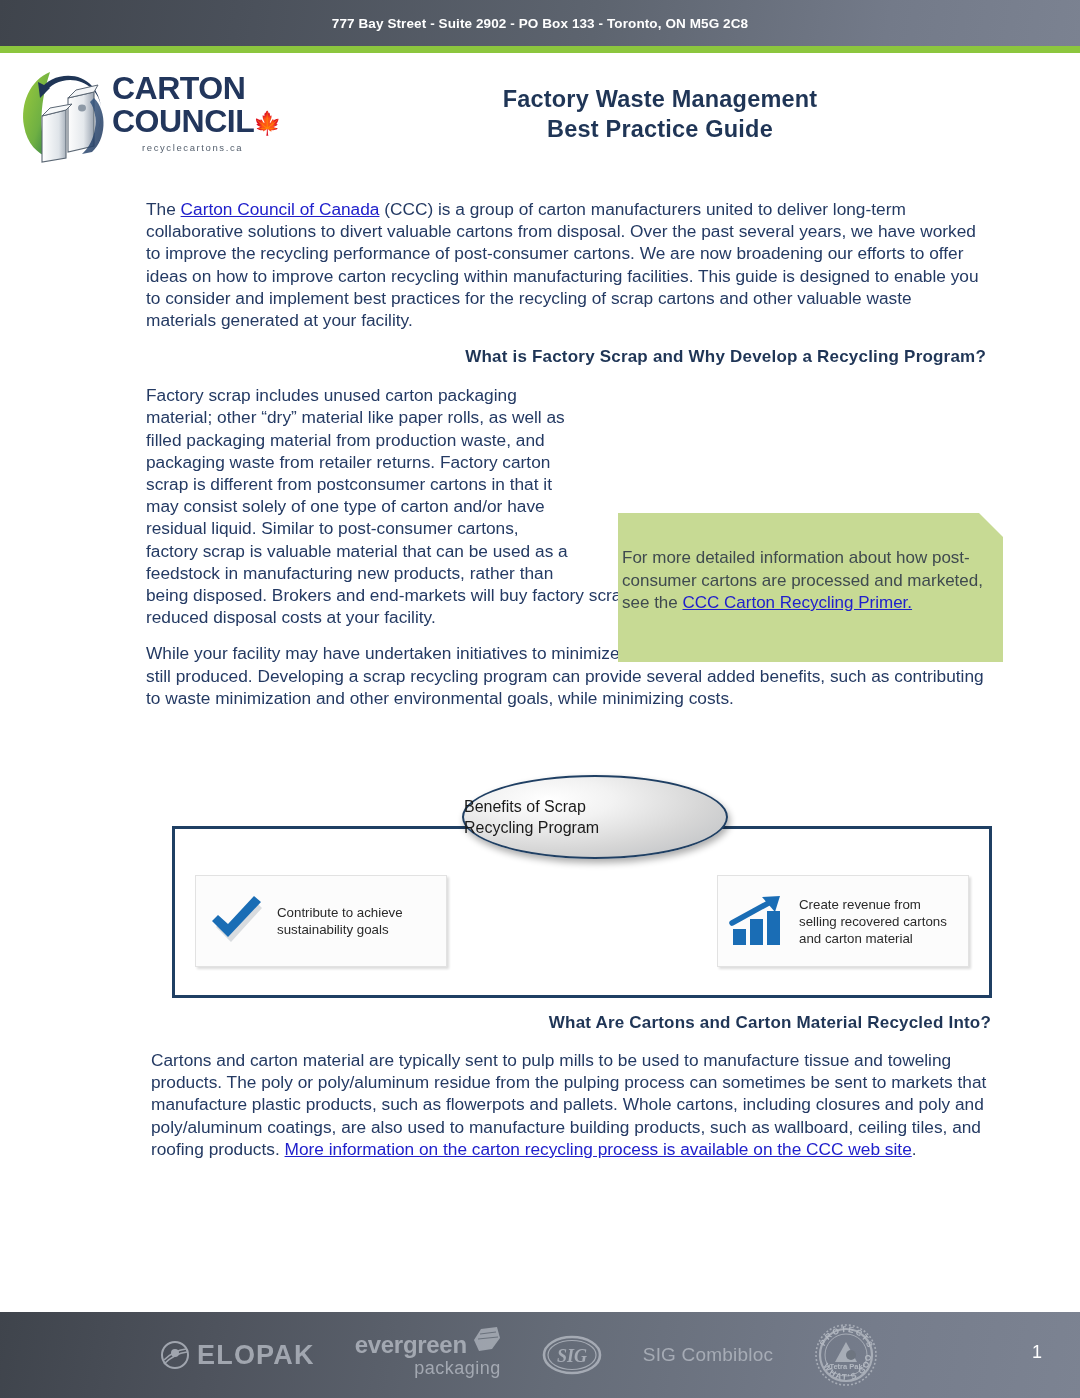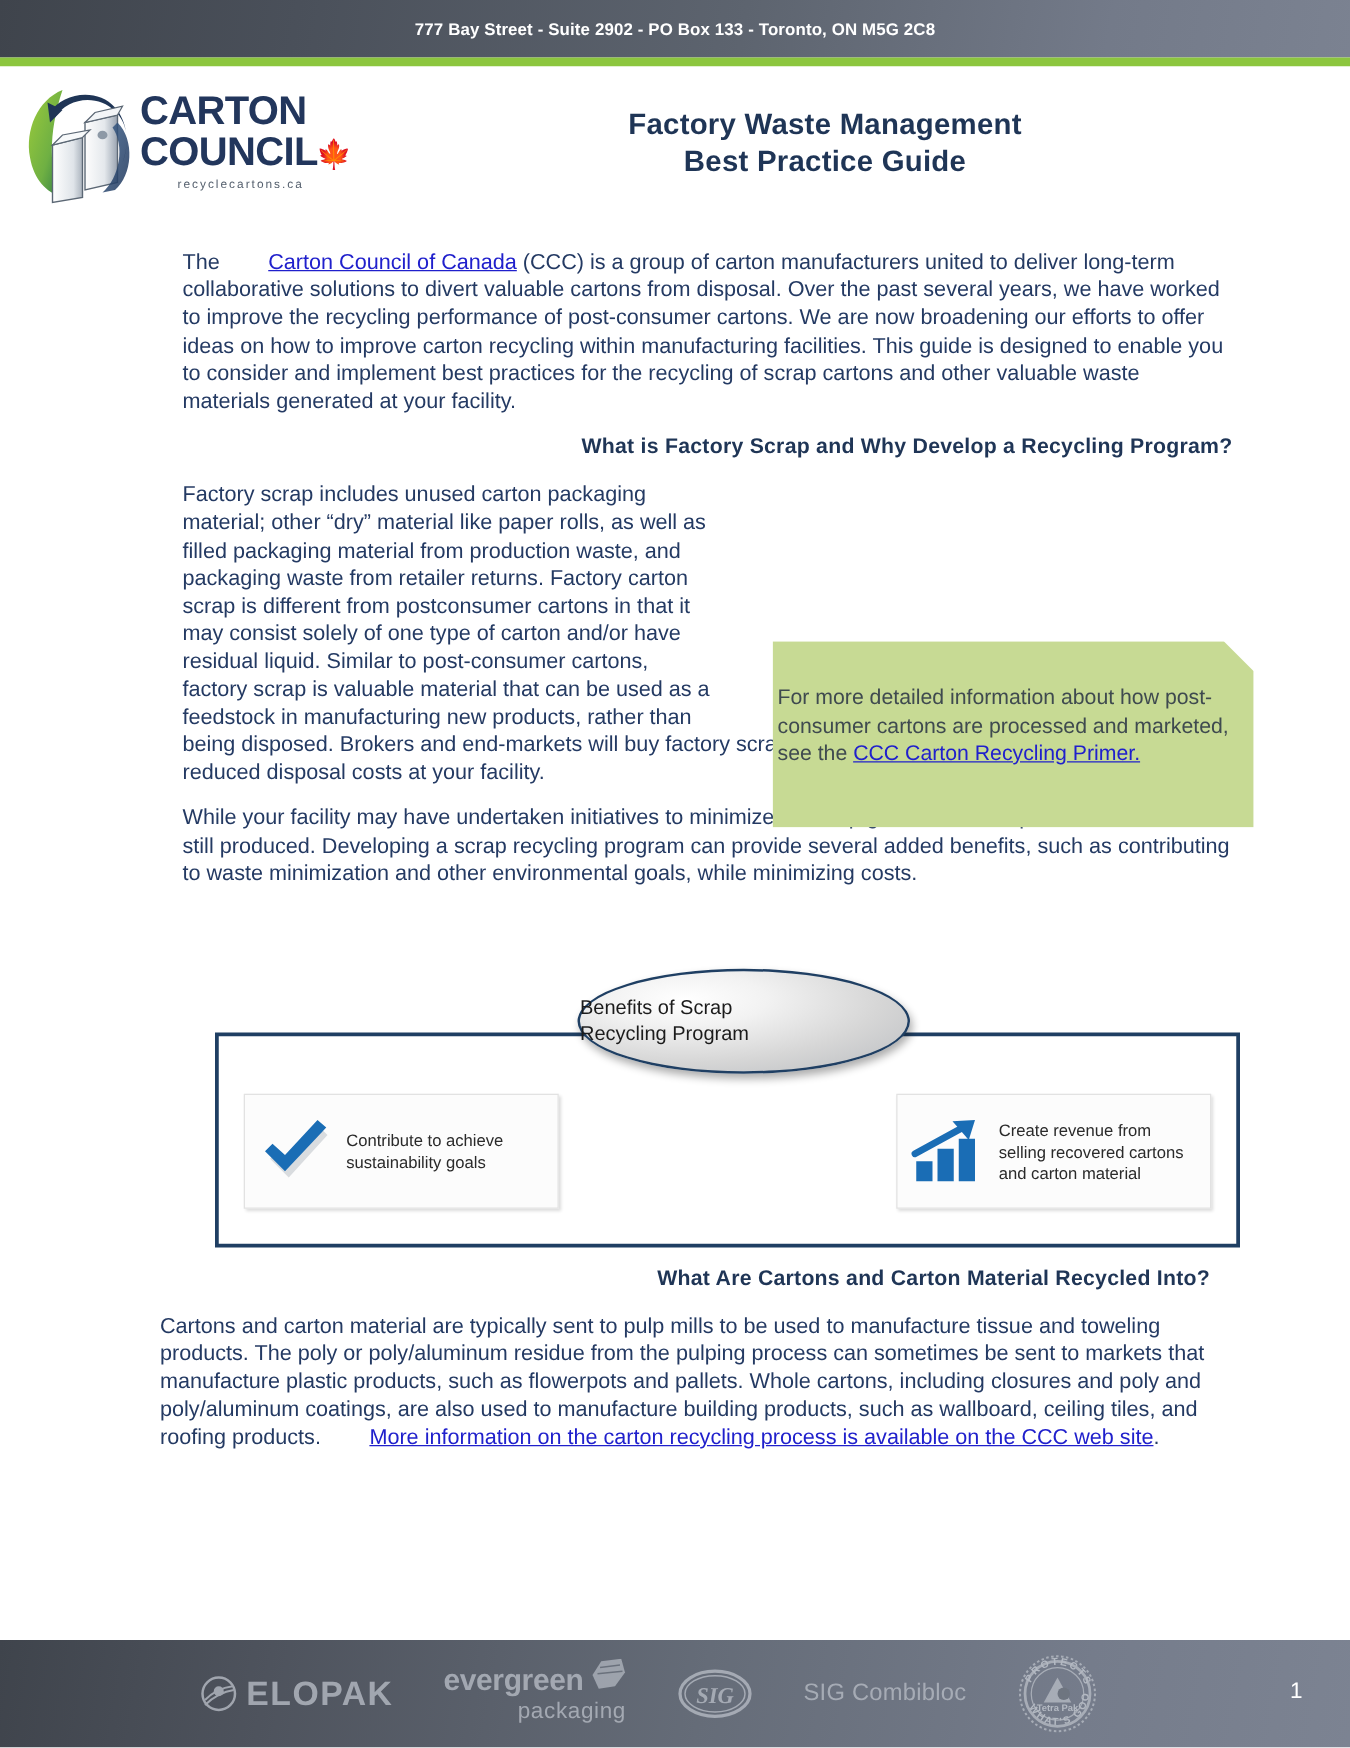--- a/index.html
+++ b/index.html
@@ -105,21 +105,20 @@
   }
   p.body {
     color: #243a63;
     font-size: 17.3px;
     line-height: 22.2px;
     margin: 0 0 0 0;
     text-align: left;
   }
   a.link {
     color: #2020cc;
-    margin-left: 34px;
   }
   h2.section-head {
     color: #1f3556;
     font-size: 17px;
     font-weight: bold;
     text-align: right;
     letter-spacing: 0.2px;
     margin: 0;
   }
   .callout-float {
@@ -370,21 +369,21 @@
     </div>
 
   </div>
 </div>
 
 <div class="oval">
   <div class="oval-text">Benefits of Scrap</div>
   <div class="oval-text">Recycling Program</div>
 </div>
 
-<div style="position:absolute; left:128px; top:1013px; width:840px;">
+<div style="position:absolute; left:151px; top:1013px; width:840px;">
   <h2 class="section-head">What Are Cartons and Carton Material Recycled Into?</h2>
   <p class="body" style="margin-top:16px"><span>Cartons and carton material are typically sent to pulp mills to be used to manufacture tissue and toweling products. The poly or poly/aluminum residue from the pulping process can sometimes be sent to markets that manufacture plastic products, such as flowerpots and pallets. Whole cartons, including closures and poly and poly/aluminum coatings, are also used to manufacture building products, such as wallboard, ceiling tiles, and roofing products. </span><a class="link" href="#">More information on the carton recycling process is available on the CCC web site</a><span>.</span></p>
 </div>
 
 <div class="footer-bar">
   <div class="footer-logos">
 
     <div class="flogo flogo-elopak">
       <svg width="30" height="30" viewBox="0 0 30 30" xmlns="http://www.w3.org/2000/svg">
         <circle cx="15" cy="15" r="13" fill="none" stroke="#b3b8c1" stroke-width="2"></circle>

